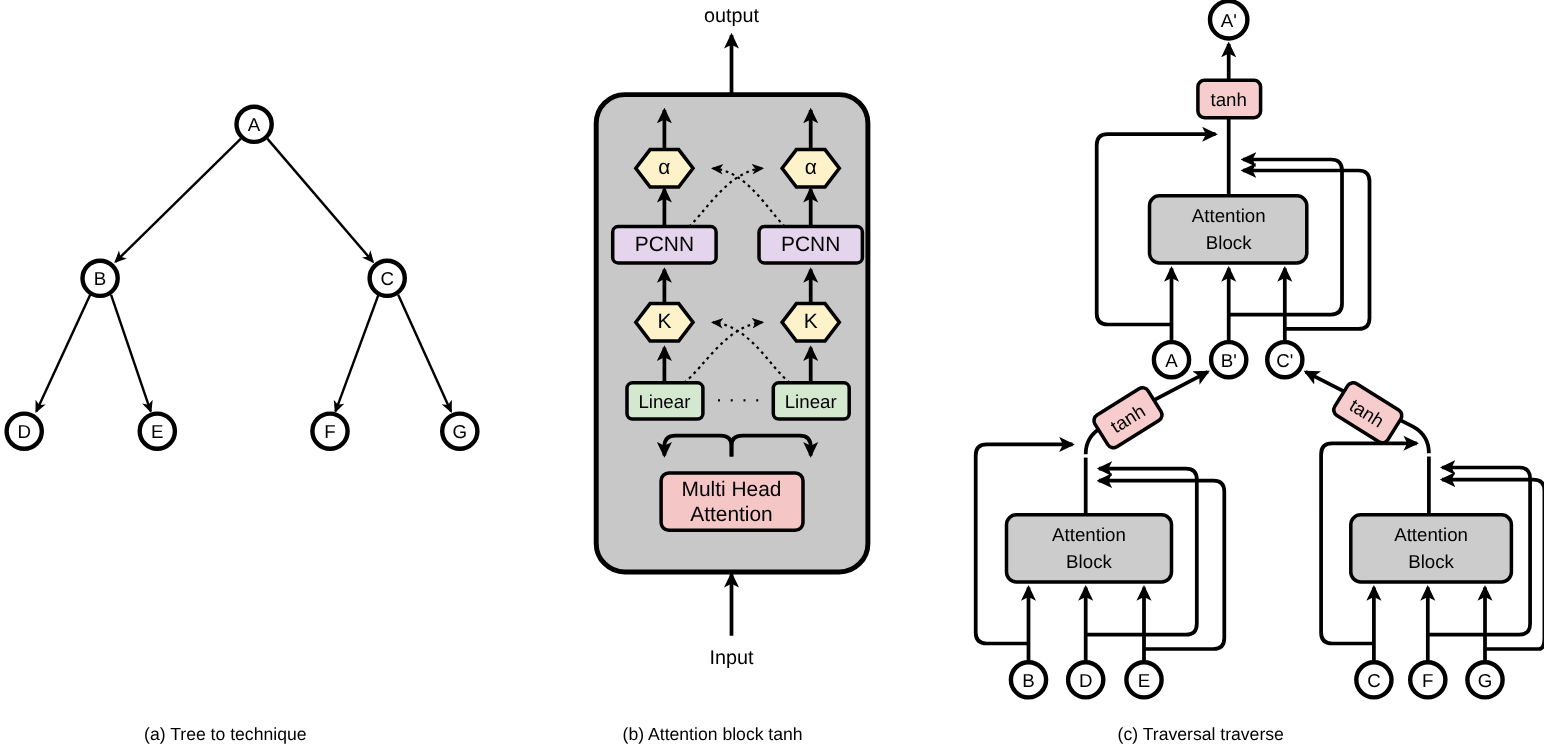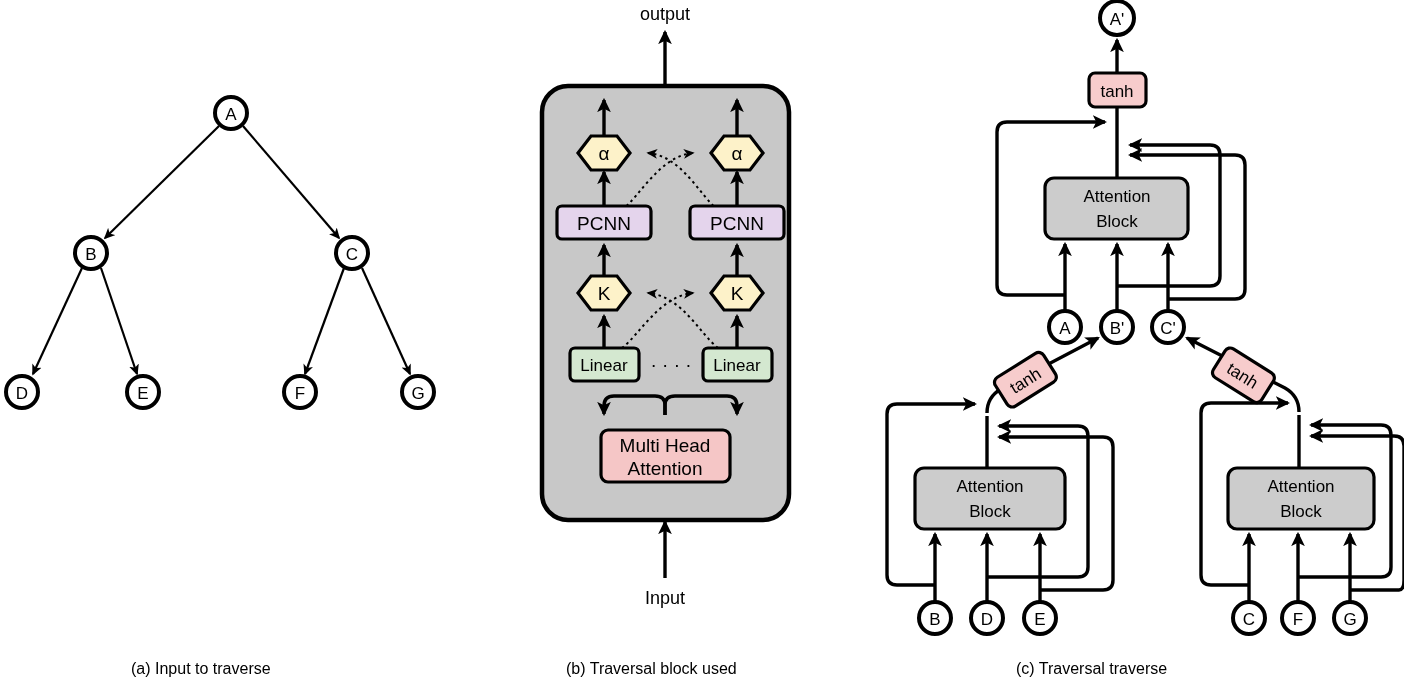--- a/index.html
+++ b/index.html
@@ -347,17 +347,17 @@
         <circle class="node-circle" cx="1298" cy="618" r="16"></circle>
         <text class="node-label" x="1298" y="619">F</text>
       </g>
       <g>
         <circle class="node-circle" cx="1350" cy="618" r="16"></circle>
         <text class="node-label" x="1350" y="619">G</text>
       </g>
     </g>
   </svg>
 
-  <div class="cap" style="left:131px; top:660px;">(a) Input to traverse</div>
-  <div class="cap" style="left:566px; top:660px;">(b) Traversal block used</div>
+  <div class="cap" style="left:131px; top:660px;">(a) Tree to technique</div>
+  <div class="cap" style="left:566px; top:660px;">(b) Attention block tanh</div>
   <div class="cap" style="left:1016px; top:660px;">(c) Traversal traverse</div>
 
 </div>
 
 </body></html>

